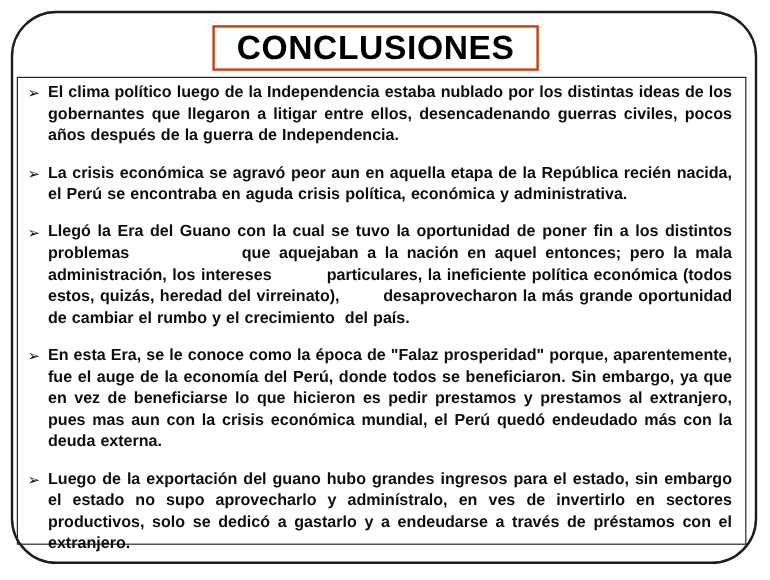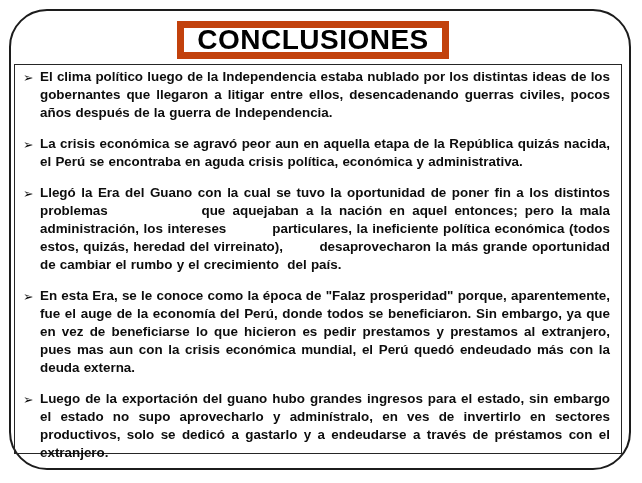--- a/index.html
+++ b/index.html
@@ -31,21 +31,21 @@
     background: transparent;
   }
   
   .title-box {
     position: absolute;
     left: 177px;
     top: 21px;
     width: 272px;
     height: 38px;
     background: #ffffff;
-    border: 7px solid #c2410c;
+    border: 2px solid #c2410c;
     box-sizing: border-box;
     display: flex;
     align-items: center;
     justify-content: center;
   }
   .title-text {
     font-size: 28px;
     font-weight: 700;
     color: #000000;
     letter-spacing: 0.5px;
@@ -97,21 +97,21 @@
 
   <div class="content-box">
 
     <div class="bullet-item">
       <span class="bullet-marker">➢</span>
       <span>El clima político luego de la Independencia estaba nublado por los distintas ideas de los gobernantes que llegaron a litigar entre ellos, desencadenando guerras civiles, pocos años después de la guerra de Independencia.</span>
     </div>
 
     <div class="bullet-item">
       <span class="bullet-marker">➢</span>
-      <span>La crisis económica se agravó peor aun en aquella etapa de la República quizás nacida, el Perú se encontraba en aguda crisis política, económica y administrativa.</span>
+      <span>La crisis económica se agravó peor aun en aquella etapa de la República recién nacida, el Perú se encontraba en aguda crisis política, económica y administrativa.</span>
     </div>
 
     <div class="bullet-item">
       <span class="bullet-marker">➢</span>
       <span>Llegó la Era del Guano con la cual se tuvo la oportunidad de poner fin a los distintos problemas&nbsp;&nbsp;&nbsp;&nbsp;&nbsp;&nbsp;&nbsp;&nbsp;&nbsp;&nbsp;&nbsp;&nbsp; que aquejaban a la nación en aquel entonces; pero la mala administración, los intereses&nbsp;&nbsp;&nbsp;&nbsp;&nbsp;&nbsp;&nbsp;&nbsp;&nbsp; particulares, la ineficiente política económica (todos estos, quizás, heredad del virreinato),&nbsp;&nbsp;&nbsp;&nbsp;&nbsp;&nbsp;&nbsp; desaprovecharon la más grande oportunidad de cambiar el rumbo y el crecimiento&nbsp; del país.</span>
     </div>
 
     <div class="bullet-item">
       <span class="bullet-marker">➢</span>
       <span>En esta Era, se le conoce como la época de "Falaz prosperidad" porque, aparentemente, fue el auge de la economía del Perú, donde todos se beneficiaron. Sin embargo, ya que en vez de beneficiarse lo que hicieron es pedir prestamos y prestamos al extranjero, pues mas aun con la crisis económica mundial, el Perú quedó endeudado más con la deuda externa.</span>

